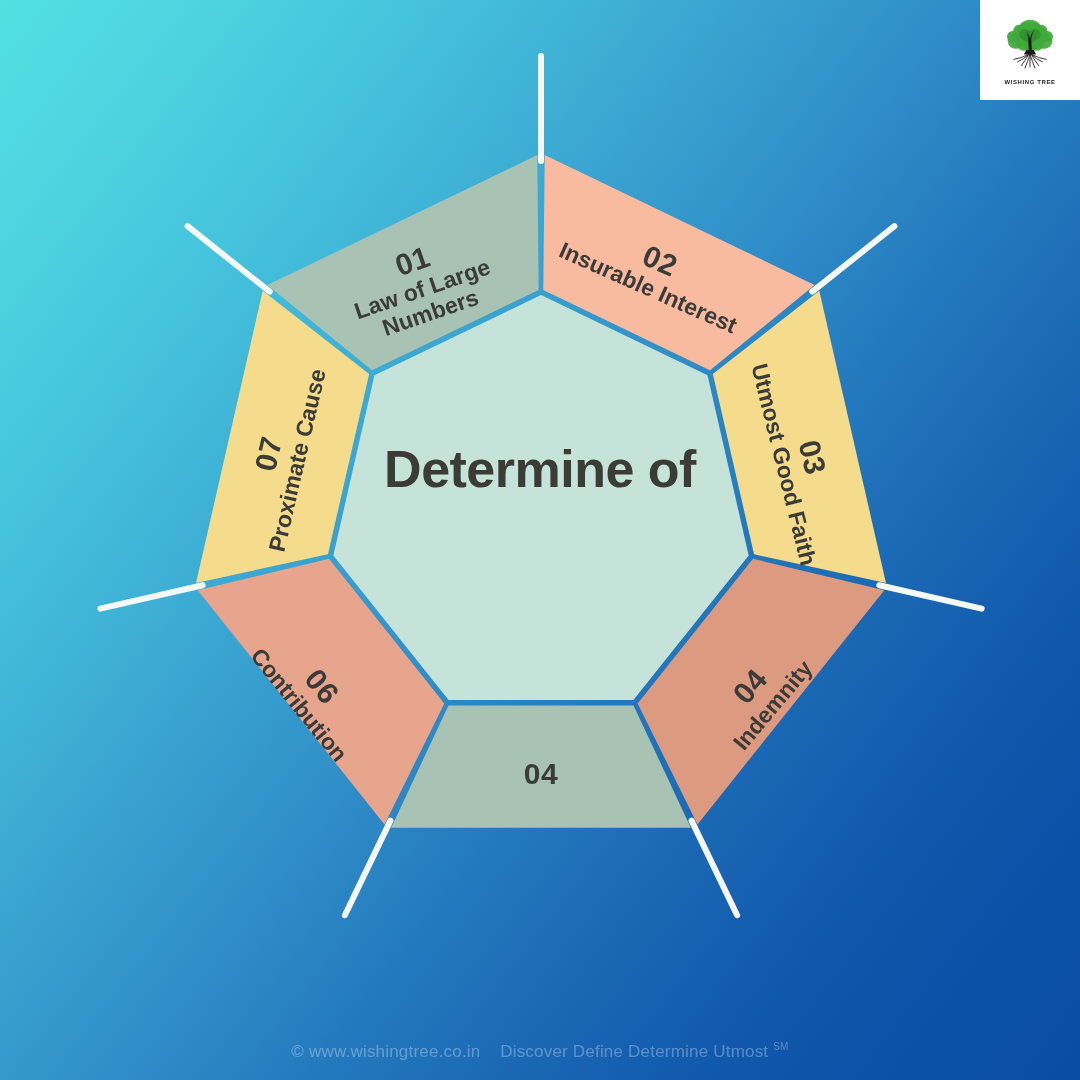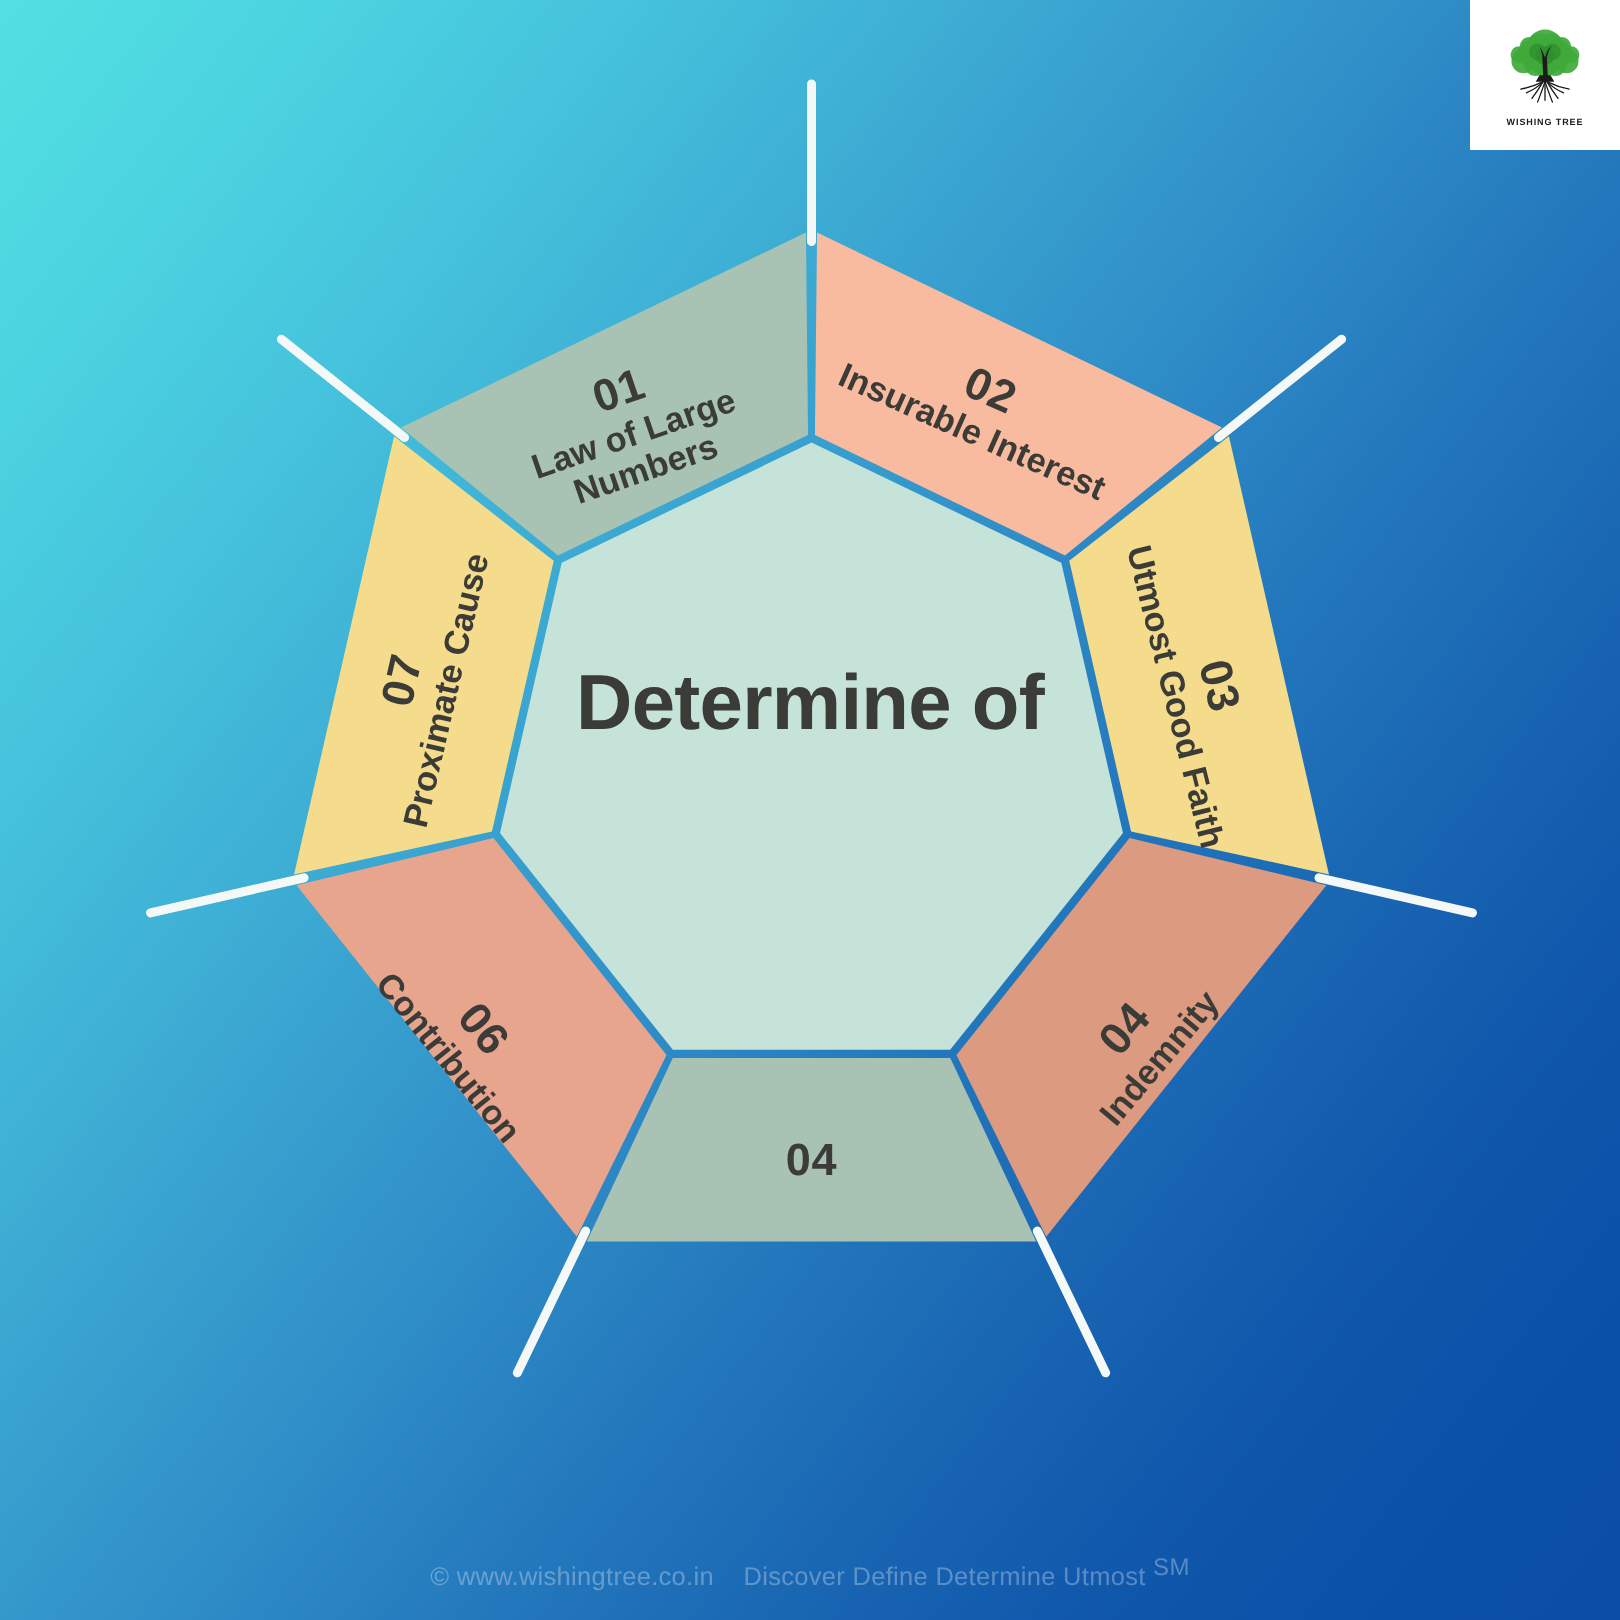--- a/index.html
+++ b/index.html
@@ -92,21 +92,21 @@
     position: absolute;
     left: 0;
     right: 0;
     bottom: 18px;
     text-align: center;
     font-size: 17px;
     color: rgba(255,255,255,0.30);
     letter-spacing: 0.2px;
   }
   #footer .sm {
-    font-size: 16px;
+    font-size: 10px;
     vertical-align: super;
   }
 </style>
 </head>
 <body>
 
 <div id="stage">
 
   <div id="bg"></div>
 

